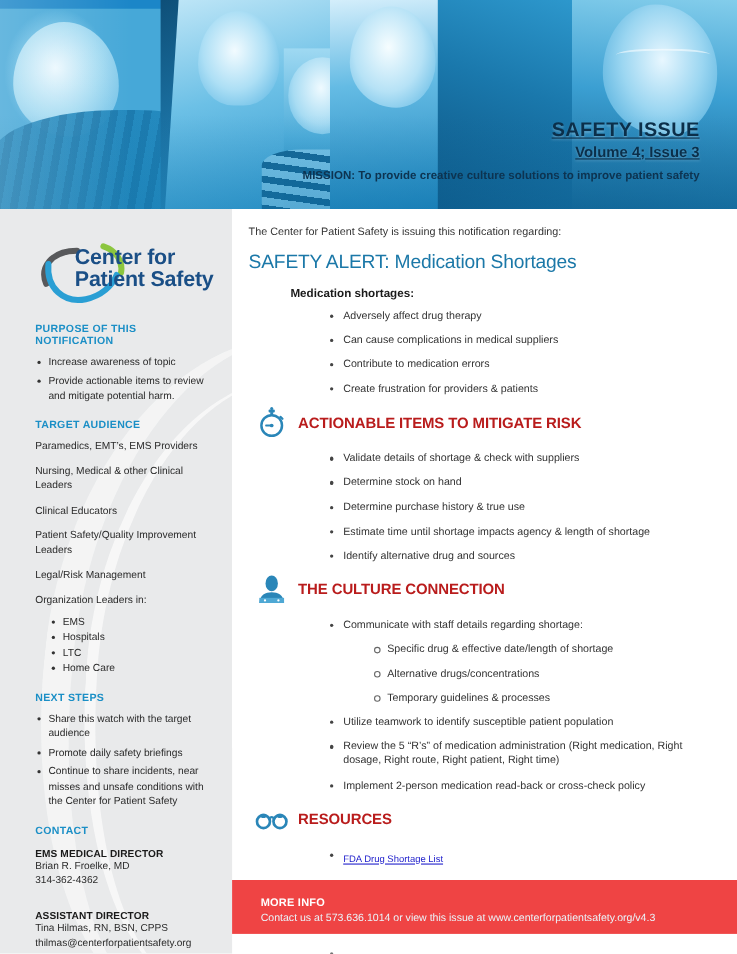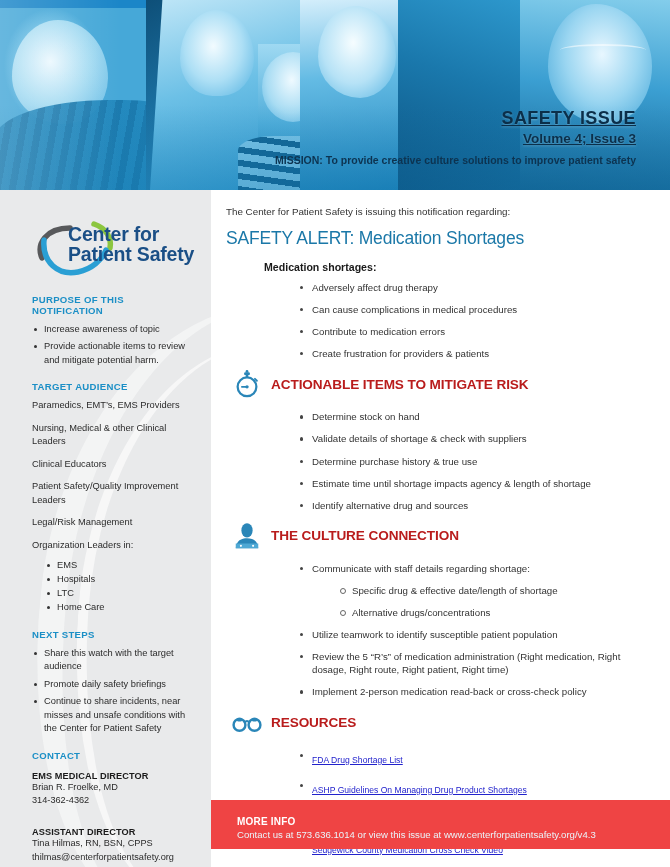--- a/index.html
+++ b/index.html
@@ -322,40 +322,40 @@
   </div>
 
   <div class="main">
 
     <div class="intro">The Center for Patient Safety is issuing this notification regarding:</div>
     <div class="alert-title">SAFETY ALERT: Medication Shortages</div>
 
     <div class="sub-bold">Medication shortages:</div>
     <ul class="mbul">
       <li>Adversely affect drug therapy</li>
-      <li>Can cause complications in medical procedures</li>
+      <li>Can cause complications in medical suppliers</li>
       <li>Contribute to medication errors</li>
       <li>Create frustration for providers &amp; patients</li>
     </ul>
 
     <div class="sec-head">
       <svg class="sec-icon" viewBox="0 0 32 32">
         <circle cx="16" cy="19" r="10" fill="none" stroke="#2a86b8" stroke-width="2.4"></circle>
         <circle cx="16" cy="19" r="1.8" fill="#2a86b8"></circle>
         <line x1="16" y1="19" x2="10.5" y2="19" stroke="#2a86b8" stroke-width="1.8" stroke-linecap="round"></line>
         <rect x="13" y="3.5" width="6" height="3" rx="1" fill="#2a86b8"></rect>
         <rect x="14.6" y="6" width="2.8" height="3.4" fill="#2a86b8"></rect>
         <circle cx="16" cy="2.6" r="1.5" fill="#2a86b8"></circle>
         <line x1="24.5" y1="10.5" x2="26.5" y2="12.5" stroke="#2a86b8" stroke-width="2" stroke-linecap="round"></line>
       </svg>
       <div class="sec-title">ACTIONABLE ITEMS TO MITIGATE RISK</div>
     </div>
     <ul class="mbul">
+      <li>Validate details of shortage &amp; check with suppliers</li>
       <li>Determine stock on hand</li>
-      <li>Validate details of shortage &amp; check with suppliers</li>
       <li>Determine purchase history &amp; true use</li>
       <li>Estimate time until shortage impacts agency &amp; length of shortage</li>
       <li>Identify alternative drug and sources</li>
     </ul>
 
     <div class="sec-head">
       <svg class="sec-icon" viewBox="0 0 32 32">
         <ellipse cx="16" cy="10" rx="6" ry="7.6" fill="#2a86b8"></ellipse>
         <path d="M4 29 C 4.5 21, 10 18.5, 16 18.5 C 22 18.5, 27.5 21, 28 29 Z" fill="#2a86b8"></path>
         <rect x="4" y="24" width="24" height="5" fill="#4ea8d4"></rect>
@@ -363,20 +363,21 @@
         <circle cx="22.5" cy="26.5" r="1.1" fill="#fff"></circle>
       </svg>
       <div class="sec-title">THE CULTURE CONNECTION</div>
     </div>
     <ul class="mbul">
       <li>Communicate with staff details regarding shortage:</li>
     </ul>
     <ul class="mbul circ sub2">
       <li>Specific drug &amp; effective date/length of shortage</li>
       <li>Alternative drugs/concentrations</li>
+      <li>Temporary guidelines &amp; processes</li>
     </ul>
     <ul class="mbul">
       <li>Utilize teamwork to identify susceptible patient population</li>
       <li>Review the 5 “R’s” of medication administration (Right medication, Right dosage, Right route, Right patient, Right time)</li>
       <li>Implement 2-person medication read-back or cross-check policy</li>
     </ul>
 
     <div class="sec-head">
       <svg class="sec-icon" viewBox="0 0 32 32">
         <circle cx="8" cy="18" r="6.3" fill="none" stroke="#2a86b8" stroke-width="2.6"></circle>

